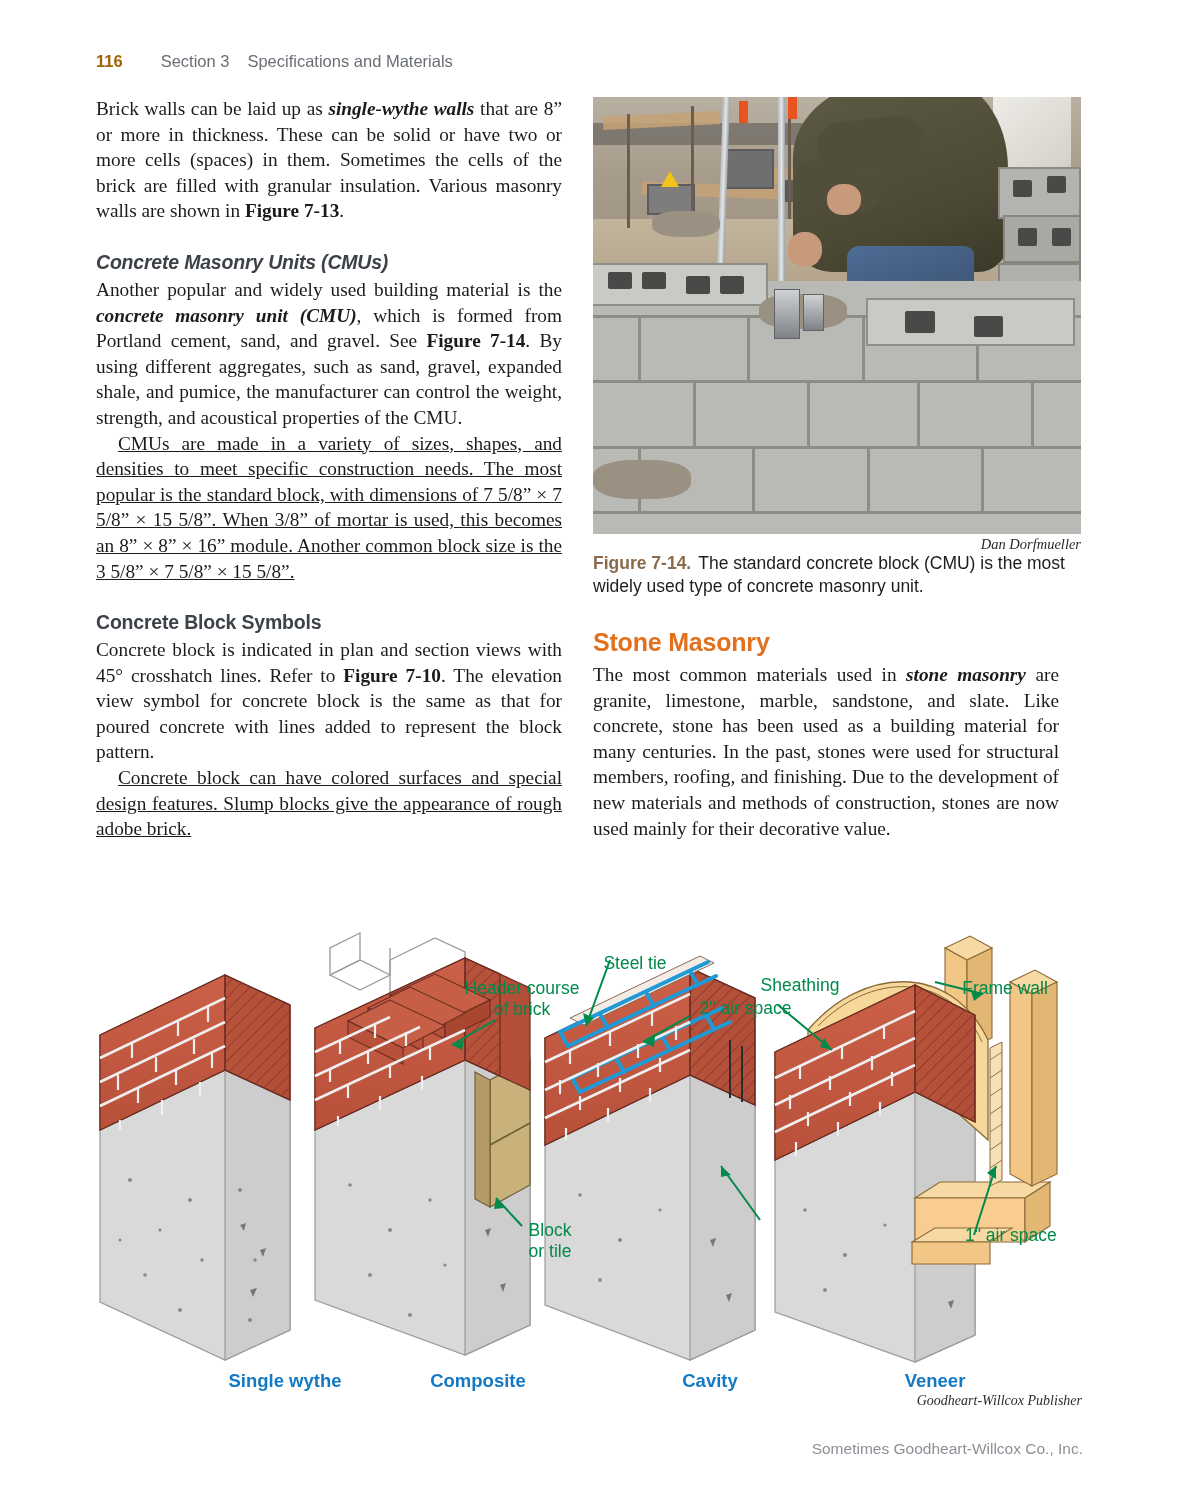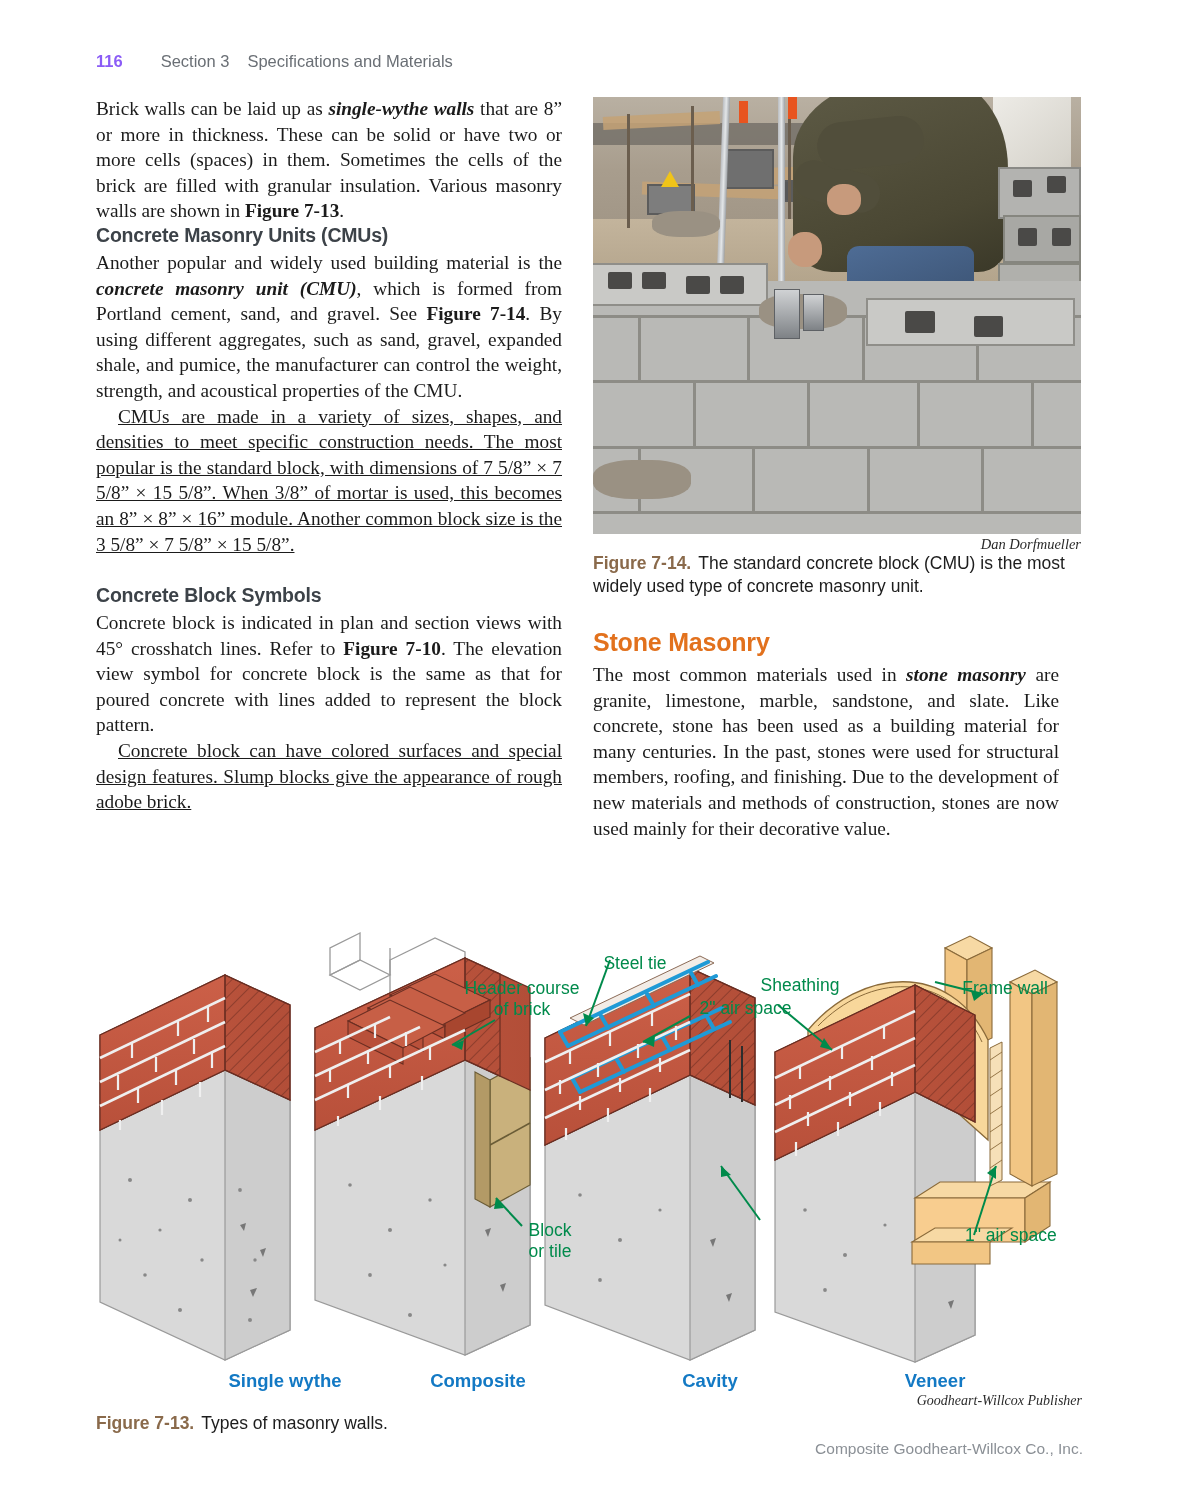--- a/index.html
+++ b/index.html
@@ -23,21 +23,21 @@
     left: 96px;
     top: 52px;
     display: flex;
     align-items: baseline;
     font-family: "Liberation Sans", sans-serif;
     font-size: 16.5px;
     color: #6a6f75;
   }
   .running-head .folio {
     font-weight: bold;
-    color: #8b5cf6;
+    color: #a16207;
     margin-right: 38px;
   }
   .running-head .sec {
     margin-right: 18px;
   }
 
   
   .col {
     position: absolute;
     width: 466px;
@@ -255,21 +255,21 @@
   <div class="running-head">
     <span class="folio">116</span>
     <span class="sec">Section 3</span>
     <span>Specifications and Materials</span>
   </div>
 
   <div class="col col-left">
 
     <p class="body"><span>Brick walls can be laid up as </span><span class="bi">single-wythe walls</span><span> that are 8” or more in thickness. These can be solid or have two or more cells (spaces) in them. Sometimes the cells of the brick are filled with granular insulation. Various masonry walls are shown in </span><span class="b">Figure 7-13</span><span>.</span></p>
 
-    <h2 class="head" style="">Concrete Masonry Units (CMUs)</h2>
+    <h2 class="head" style="margin-top:27px;font-style:italic;">Concrete Masonry Units (CMUs)</h2>
     <p class="body"><span>Another popular and widely used building material is the </span><span class="bi">concrete masonry unit (CMU)</span><span>, which is formed from Portland cement, sand, and gravel. See </span><span class="b">Figure 7-14</span><span>. By using different aggregates, such as sand, gravel, expanded shale, and pumice, the manufacturer can control the weight, strength, and acoustical properties of the CMU.</span></p>
     <p class="body">CMUs are made in a variety of sizes, shapes, and densities to meet specific construction needs. The most popular is the standard block, with dimensions of 7 5/8” × 7 5/8” × 15 5/8”. When 3/8” of mortar is used, this becomes an 8” × 8” × 16” module. Another common block size is the 3 5/8” × 7 5/8” × 15 5/8”.</p>
 
     <h2 class="head" style="margin-top:27px;">Concrete Block Symbols</h2>
     <p class="body"><span>Concrete block is indicated in plan and section views with 45° crosshatch lines. Refer to </span><span class="b">Figure 7-10</span><span>. The elevation view symbol for concrete block is the same as that for poured concrete with lines added to represent the block pattern.</span></p>
     <p class="body">Concrete block can have colored surfaces and special design features. Slump blocks give the appearance of rough adobe brick.</p>
   </div>
 
   <div class="photo-wrap">
     <div class="photo">
@@ -652,19 +652,16 @@
     <div class="lbl" style="left:875px; top:295px; width:145px;">1" air space</div>
 
     <div class="blue-lbl" style="left:95px; top:440px; width:200px;">Single wythe</div>
     <div class="blue-lbl" style="left:288px; top:440px; width:200px;">Composite</div>
     <div class="blue-lbl" style="left:520px; top:440px; width:200px;">Cavity</div>
     <div class="blue-lbl" style="left:745px; top:440px; width:200px;">Veneer</div>
   </div>
 
   <div class="credit-713">Goodheart-Willcox Publisher</div>
 
-  <div class="figcap cap-713">
-    <span class="fignum">Figure 7-13.</span><span>Types of masonry walls.</span>
-  </div>
-
-  <div class="footer">Composite Goodheart-Willcox Co., Inc.</div>
+
+  <div class="footer">Sometimes Goodheart-Willcox Co., Inc.</div>
 
 </div>
 
 </body></html>

